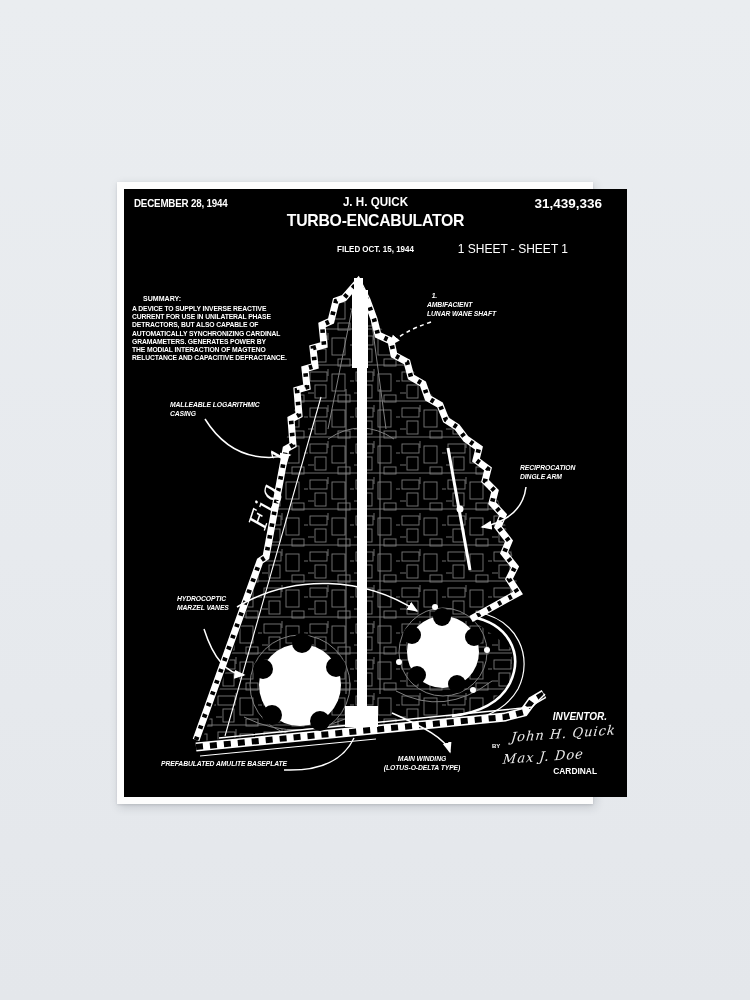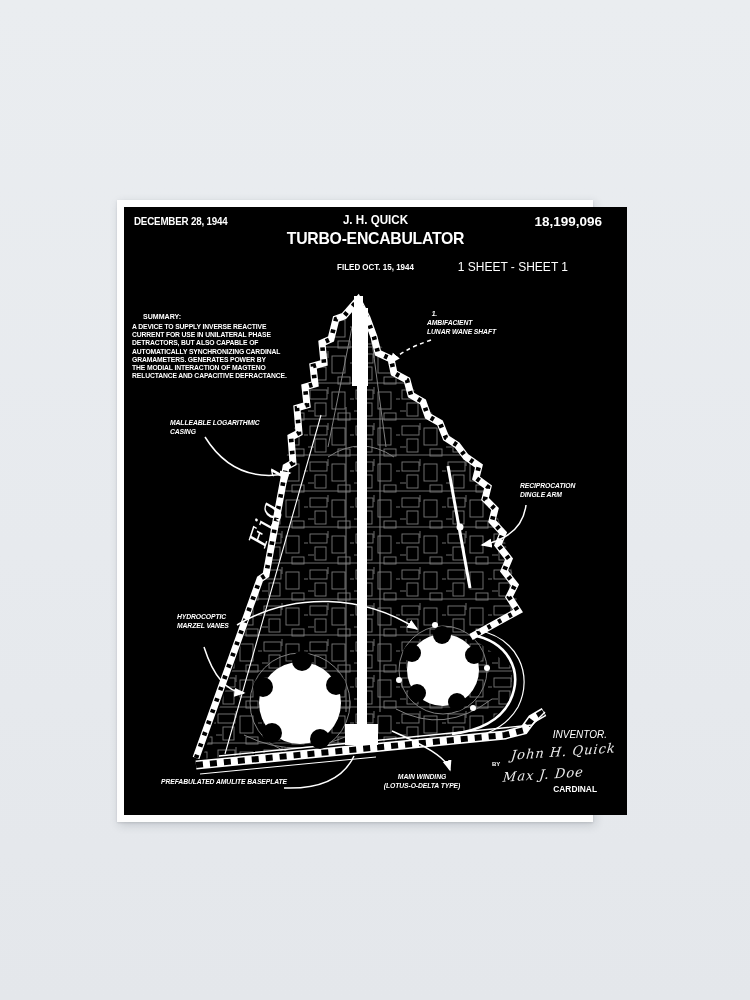--- a/index.html
+++ b/index.html
@@ -3,21 +3,21 @@
 <meta charset="utf-8">
 <style>
   html,body{margin:0;padding:0;}
   body{width:750px;height:1000px;overflow:hidden;background:#e8ebee;}
   .stage{
     position:relative;width:750px;height:1000px;
     background:linear-gradient(180deg,#eaedf0 0%,#e7eaee 55%,#e4e7eb 100%);
     font-family:"Liberation Sans",sans-serif;
   }
   .poster{
-    position:absolute;left:117px;top:200px;width:476px;height:622px;
+    position:absolute;left:117px;top:182px;width:476px;height:622px;
     background:#fdfdfd;
     box-shadow:2px 3px 9px rgba(40,50,60,0.18), 0 1px 2px rgba(40,50,60,0.12);
   }
   .print{
     position:absolute;left:7px;top:7px;width:503px;height:608px;
     background:#000;color:#fff;overflow:hidden;
   }
   .print svg{position:absolute;left:0;top:0;}
   .t{position:absolute;white-space:pre-line;color:#fff;}
   .cond{transform:scaleX(.93);transform-origin:0 50%;}
@@ -35,21 +35,21 @@
   .lbl-casing{left:46px;top:212px;}
   .lbl-dingle{left:396px;top:275px;}
   .lbl-marzel{left:53px;top:406px;}
   .lbl-base{left:37px;top:571px;}
   .lbl-winding{left:243px;top:566px;width:110px;text-align:center;}
   .fig1{
     left:96px;top:284px;width:100px;text-align:center;
     font-family:"DejaVu Serif",serif;font-style:italic;font-size:25px;
     letter-spacing:2px;transform:rotate(-72deg);transform-origin:50% 50%;
   }
-  .inv-head{right:20px;top:522px;font-size:10px;font-weight:normal;font-style:italic;text-align:right;}
+  .inv-head{right:20px;top:522px;font-size:10px;font-weight:bold;font-style:italic;text-align:right;}
   .sig{font-family:"DejaVu Serif",serif;font-style:italic;font-size:13px;letter-spacing:1px;
        transform:rotate(-4deg) skewX(-10deg);opacity:.92;}
   .sig1{left:387px;top:537px;}
   .sig2{left:379px;top:560px;}
   .by{left:368px;top:554px;font-size:6px;font-weight:bold;}
   .att{right:30px;top:577px;font-size:8.4px;font-weight:bold;text-align:right;}
 </style>
 </head>
 <body>
 
@@ -155,21 +155,21 @@
           <path d="M80,440 Q94,484 120,486" marker-end="url(#arw)"></path>
           <path d="M160,581 Q214,583 230,549"></path>
           <path d="M268,524 C300,538 322,550 326,563" marker-end="url(#arw)"></path>
         </g>
       </svg>
 
       <div class="t hdr-date cond">DECEMBER 28, 1944</div>
       <div class="t hdr-name condc">J. H. QUICK</div>
       <div class="t hdr-title condc">TURBO-ENCABULATOR</div>
       <div class="t hdr-filed condc">FILED OCT. 15, 1944</div>
-      <div class="t hdr-num">18,199,096</div>
+      <div class="t hdr-num">31,439,336</div>
       <div class="t hdr-sheet">1 SHEET - SHEET 1</div>
 
       <div class="t sum-head cond">SUMMARY:</div>
       <div class="t sum-body cond">A DEVICE TO SUPPLY INVERSE REACTIVE
 CURRENT FOR USE IN UNILATERAL PHASE
 DETRACTORS, BUT ALSO  CAPABLE OF
 AUTOMATICALLY SYNCHRONIZING CARDINAL
 GRAMAMETERS.  GENERATES POWER BY
 THE MODIAL INTERACTION OF MAGTENO
 RELUCTANCE AND CAPACITIVE DEFRACTANCE.</div>

